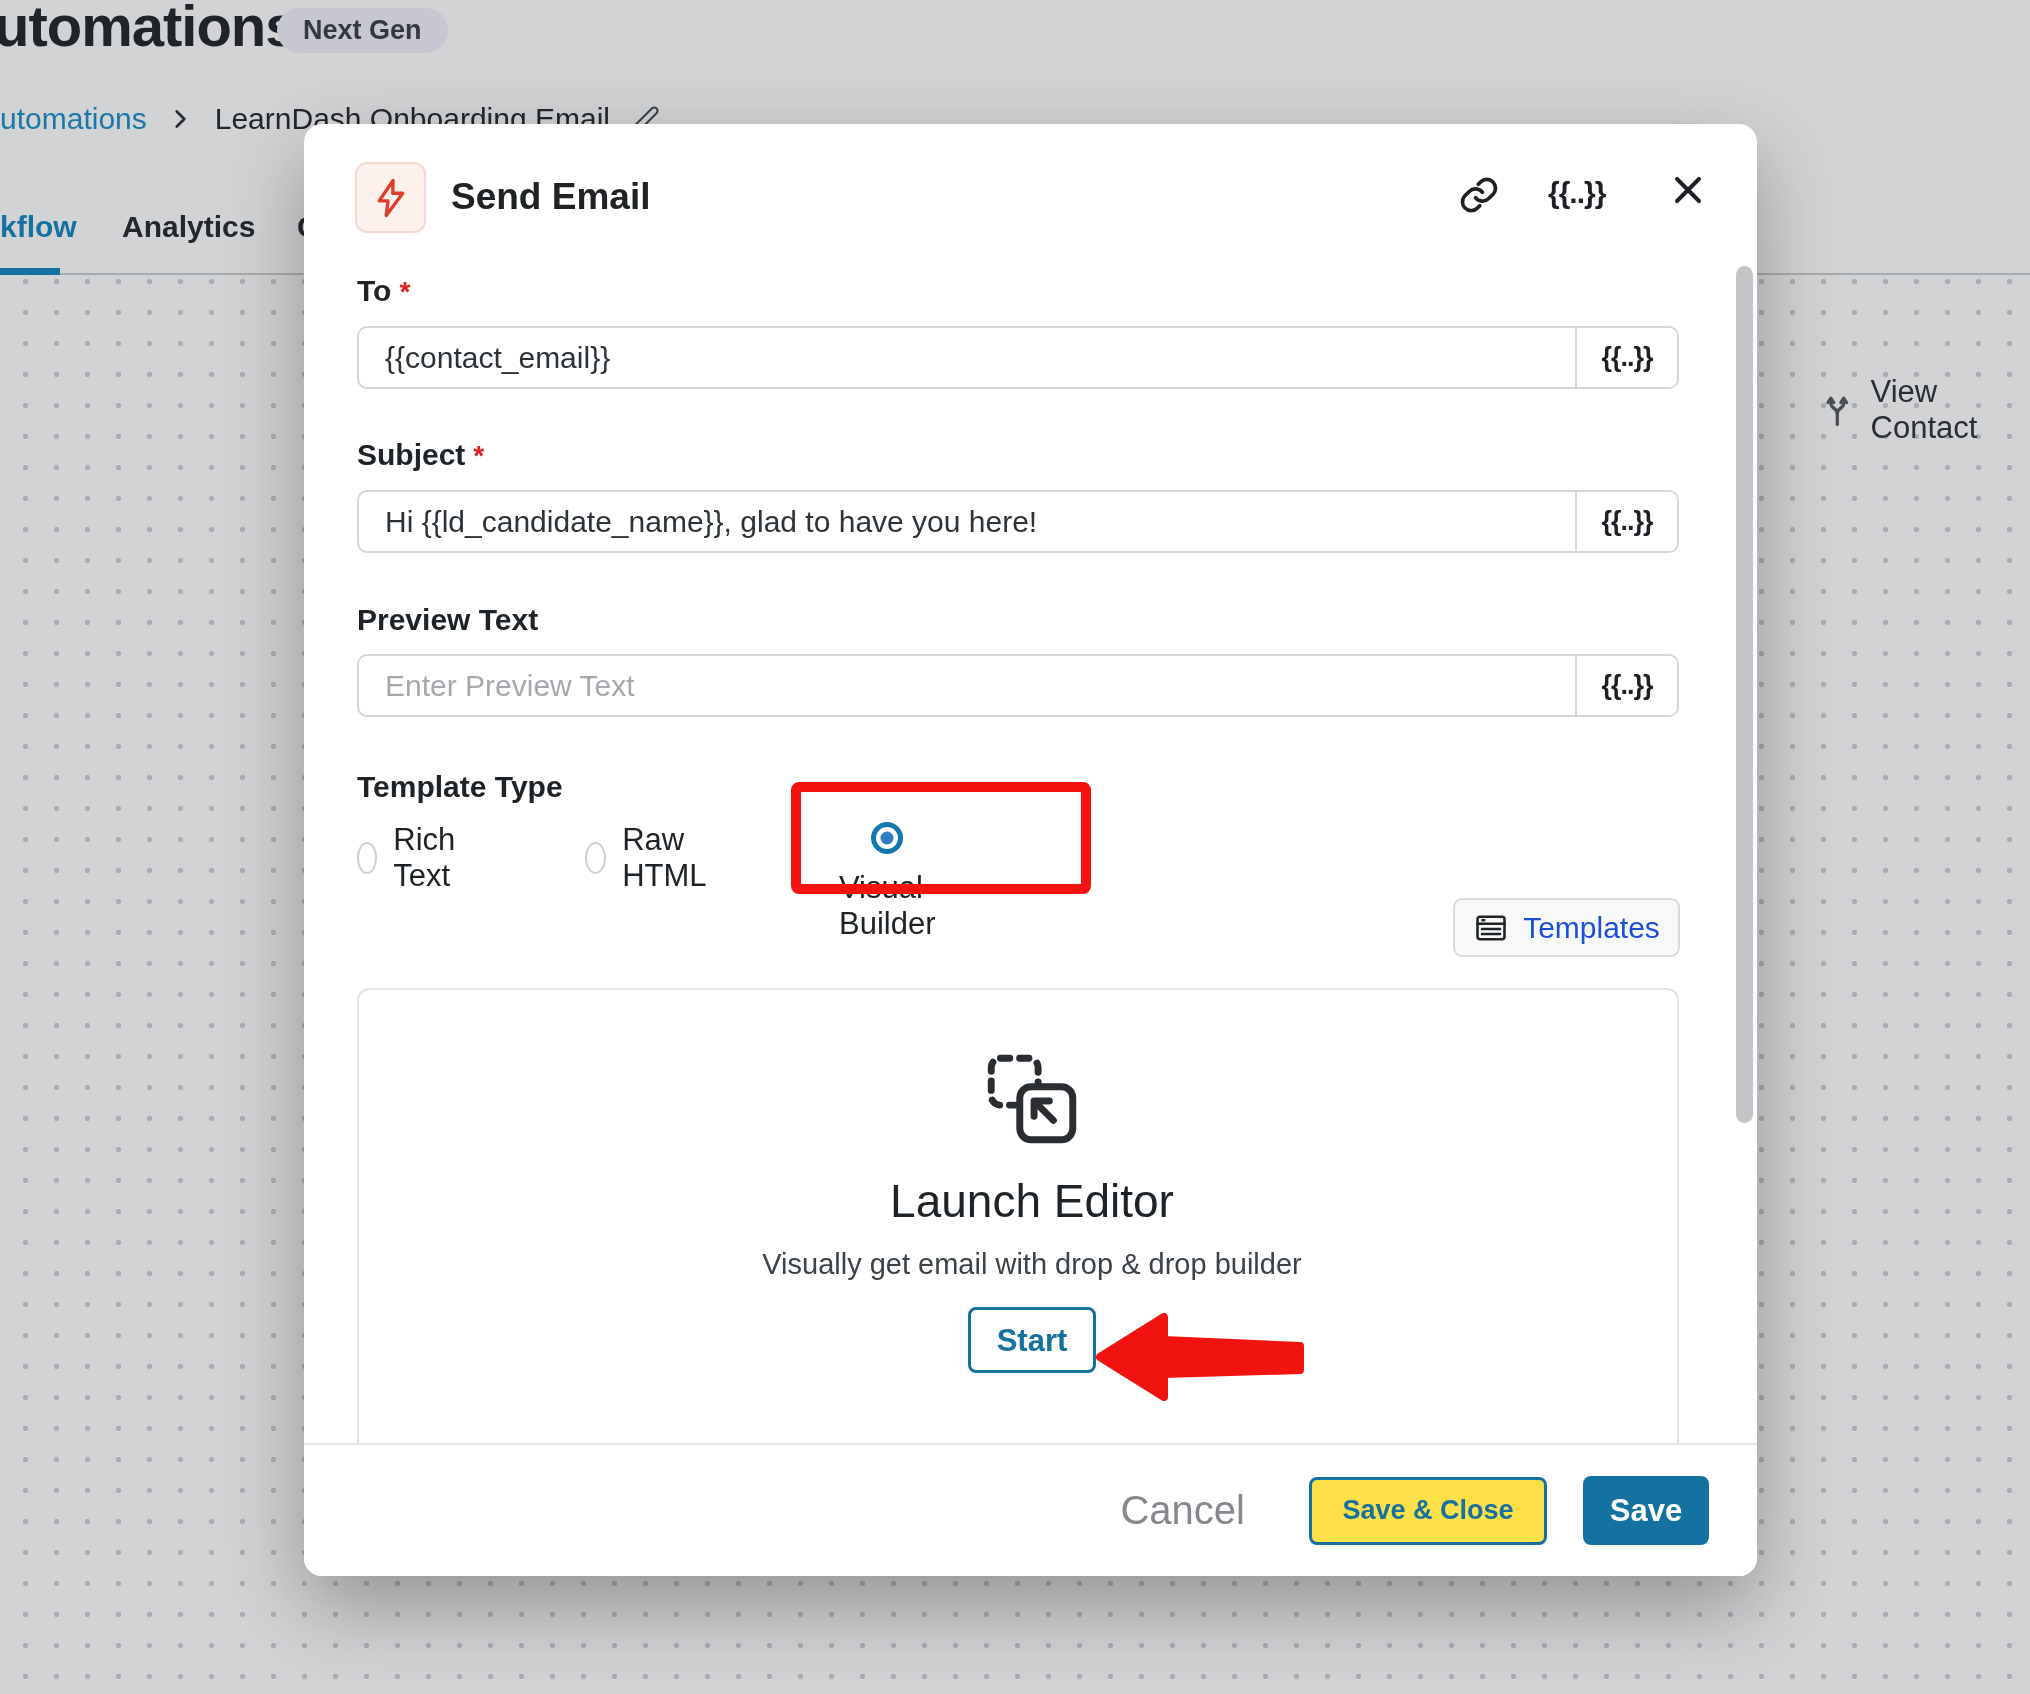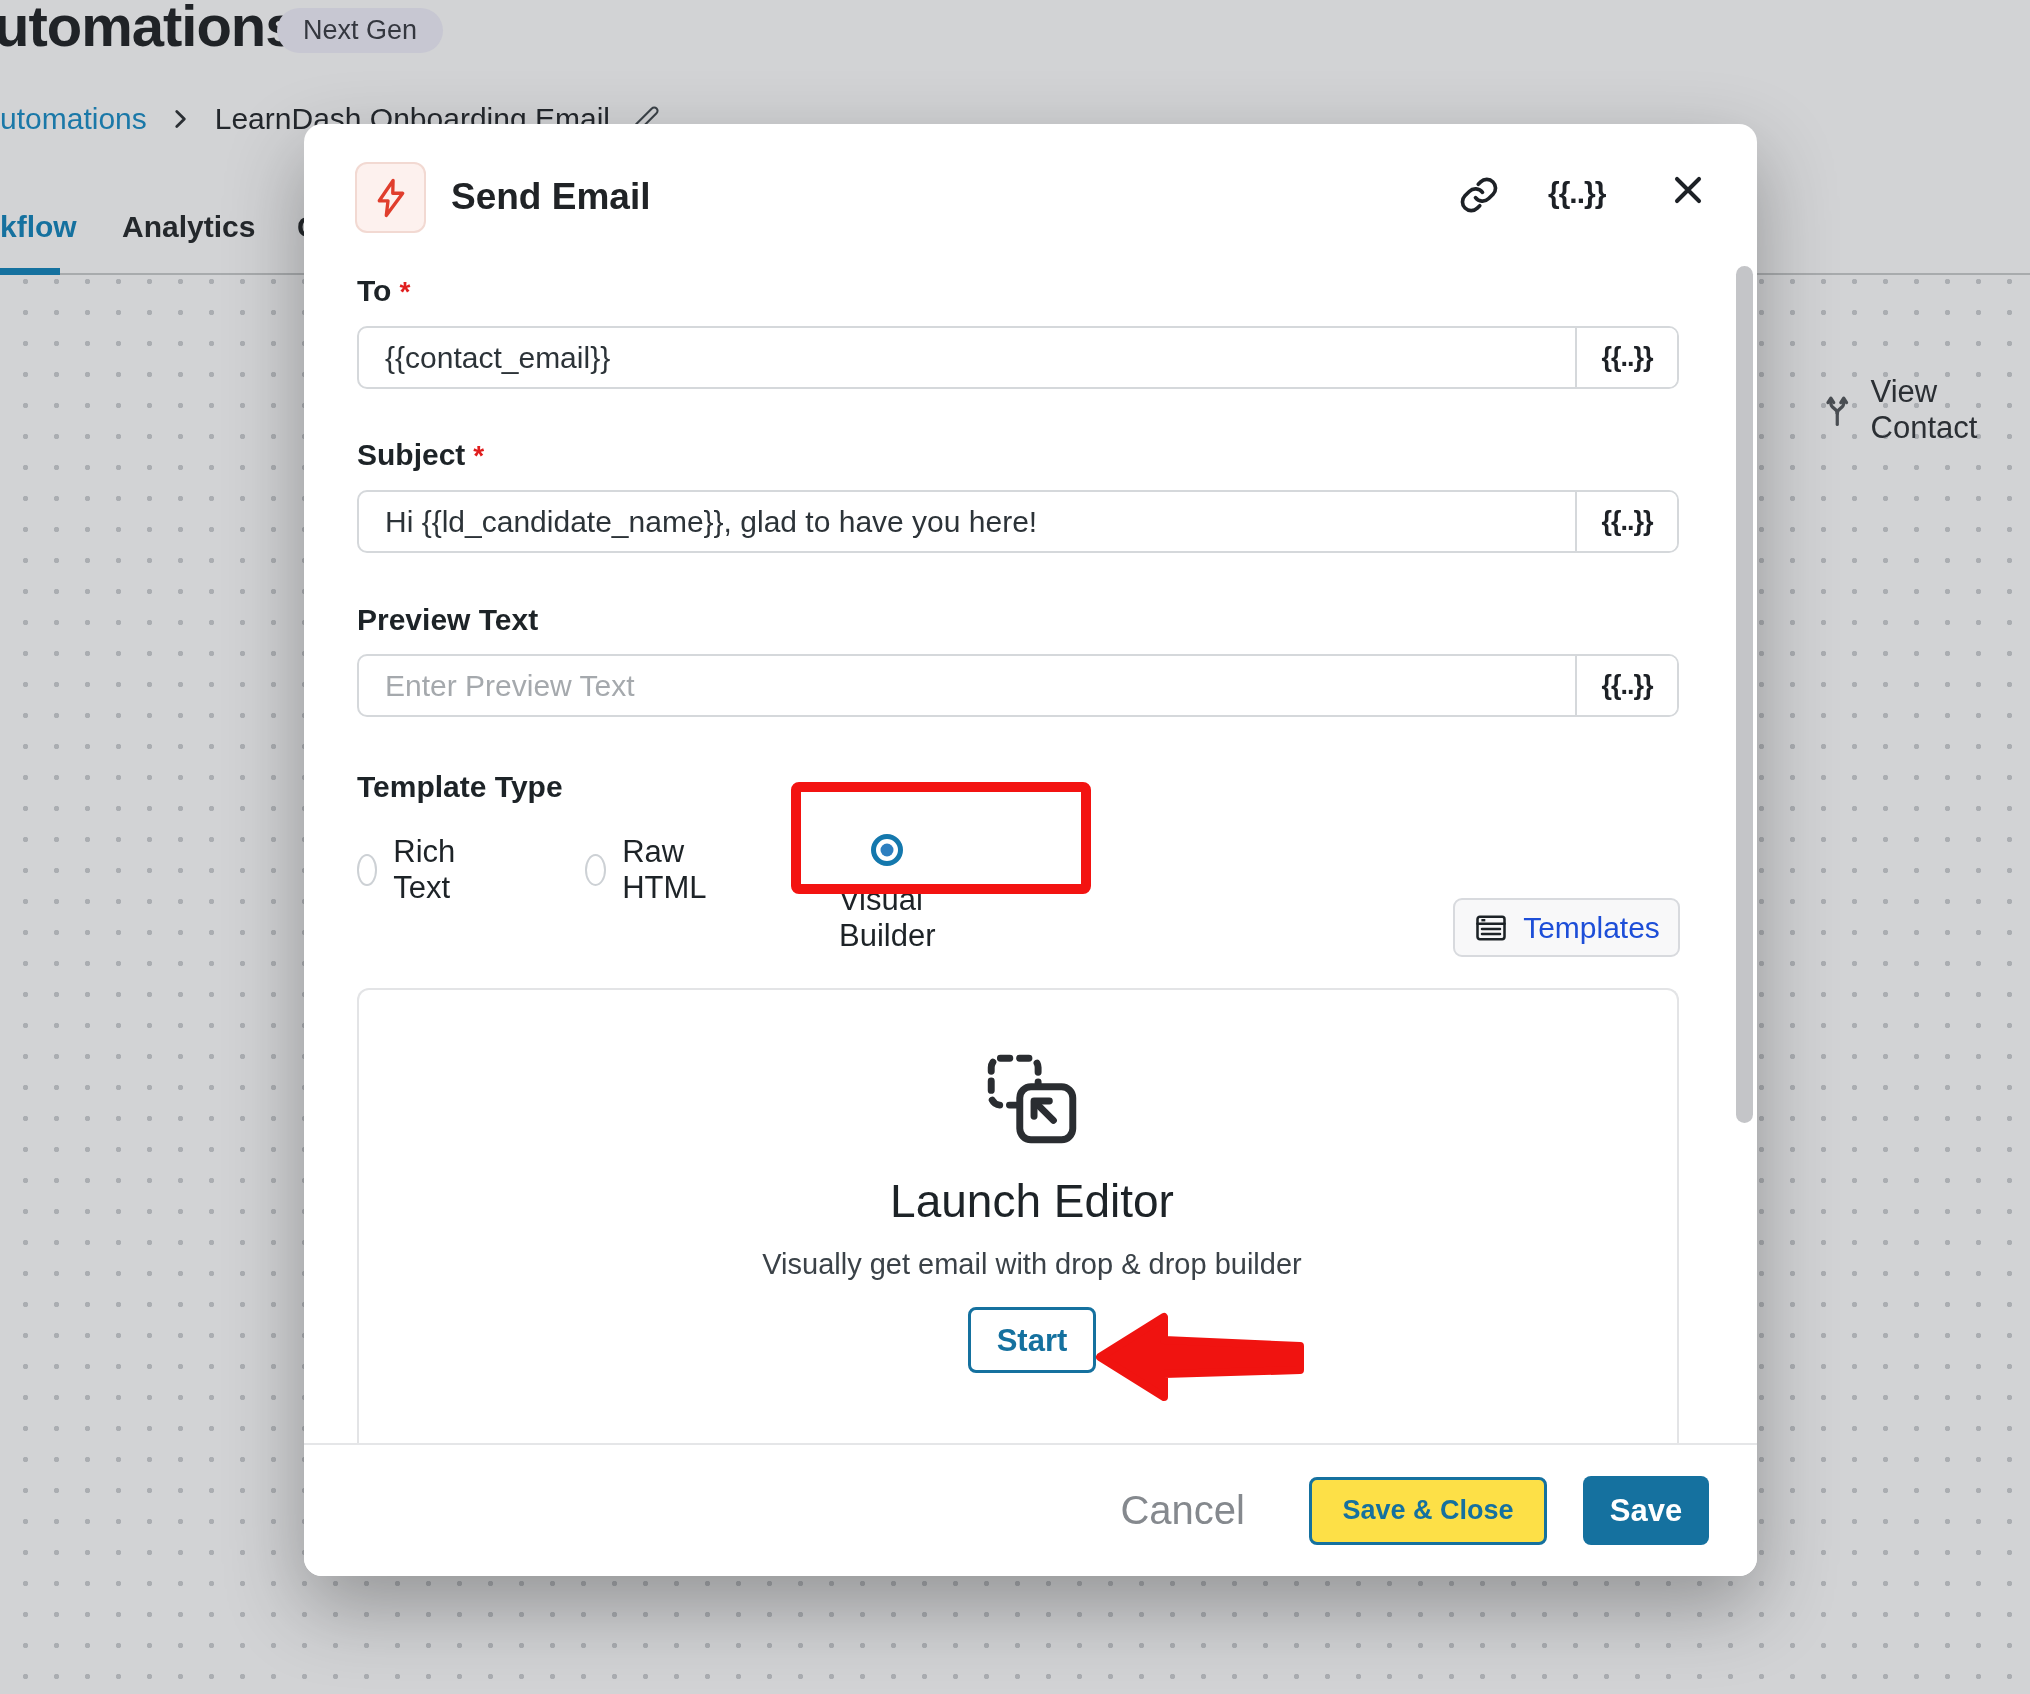--- a/index.html
+++ b/index.html
@@ -9,21 +9,21 @@
   
   .canvas-dots {
     position:absolute; left:0; top:275px; width:2030px; height:1419px;
     background-image:radial-gradient(circle, rgba(138,143,149,.55) 2.4px, transparent 3px);
     background-size:31px 31px; background-position:10px 22px; z-index:0;
   }
   .tab-line { position:absolute; left:0; top:273px; width:2030px; height:2px; background:#a8abad; z-index:1; }
 
   .page-title { position:absolute; left:-6px; top:-8px; font-size:58px; font-weight:700; color:#202327; letter-spacing:-1px; z-index:1; }
   .badge { position:absolute; left:277px; top:8px; height:45px; line-height:45px; padding:0 26px;
-    background:#c7c7d2; color:#34373f; font-size:27px; font-weight:400; border-radius:23px; z-index:1; }
+    background:#c7c7d2; color:#34373f; font-size:27px; font-weight:700; border-radius:23px; z-index:1; }
 
   .breadcrumb { position:absolute; left:0; top:102px; display:flex; align-items:center; z-index:1; }
   .crumb-link { color:#1a78a8; font-size:30px; font-weight:500; }
   .crumb-sep { margin:0 22px 0 20px; display:flex; }
   .crumb-current { color:#23272c; font-size:30px; font-weight:500; }
   .crumb-edit { margin-left:22px; display:flex; }
 
   .tab { position:absolute; top:210px; font-size:30px; font-weight:600; color:#24282c; z-index:1; }
   .tab.active { color:#15719f; }
   .tab-underline { position:absolute; left:0; top:268px; width:60px; height:7px; background:#15719f; z-index:2; }
@@ -47,21 +47,21 @@
   .req { color:#e01e1e; margin-left:8px; font-size:28px; }
   .input-wrap { position:absolute; left:53px; width:1322px; height:63px; border:2px solid #d5d8db;
     border-radius:10px; background:#fff; display:flex; align-items:stretch; overflow:hidden; }
   .input-wrap input { flex:1; border:0; outline:none; padding:0 26px; font-size:30px; color:#2c3338;
     font-family:"Liberation Sans", sans-serif; background:transparent; }
   .input-wrap input::placeholder { color:#a5a9ad; }
   .merge-suffix { width:102px; border-left:2px solid #d5d8db; display:flex; align-items:center; justify-content:center;
     font-size:27px; font-weight:700; color:#1d2126; letter-spacing:-1px; cursor:pointer; background:#fff; }
 
   .radio-row { position:absolute; left:53px; top:698px; height:34px; }
-  .radio-opt { position:absolute; top:12px; display:flex; align-items:center; gap:16px; cursor:pointer; }
+  .radio-opt { position:absolute; top:0; display:flex; align-items:center; gap:16px; cursor:pointer; }
   .radio-circle { width:32px; height:32px; border-radius:50%; border:2.5px solid #cdd1d5; background:#fff; position:relative; }
   .radio-circle.sel { border:5.5px solid #1478ad; }
   .radio-circle.sel::after { content:""; position:absolute; left:50%; top:50%; width:13px; height:13px;
     border-radius:50%; background:#2d7fc0; transform:translate(-50%,-50%); }
   .radio-opt span.lbl { font-size:31px; font-weight:500; color:#1d2327; }
 
   .annot-rect { position:absolute; left:487px; top:658px; width:300px; height:112px;
     border:10px solid #f31311; border-radius:8px; z-index:30; pointer-events:none; }
 
   .templates-btn { position:absolute; left:1149px; top:774px; width:227px; height:59px;

